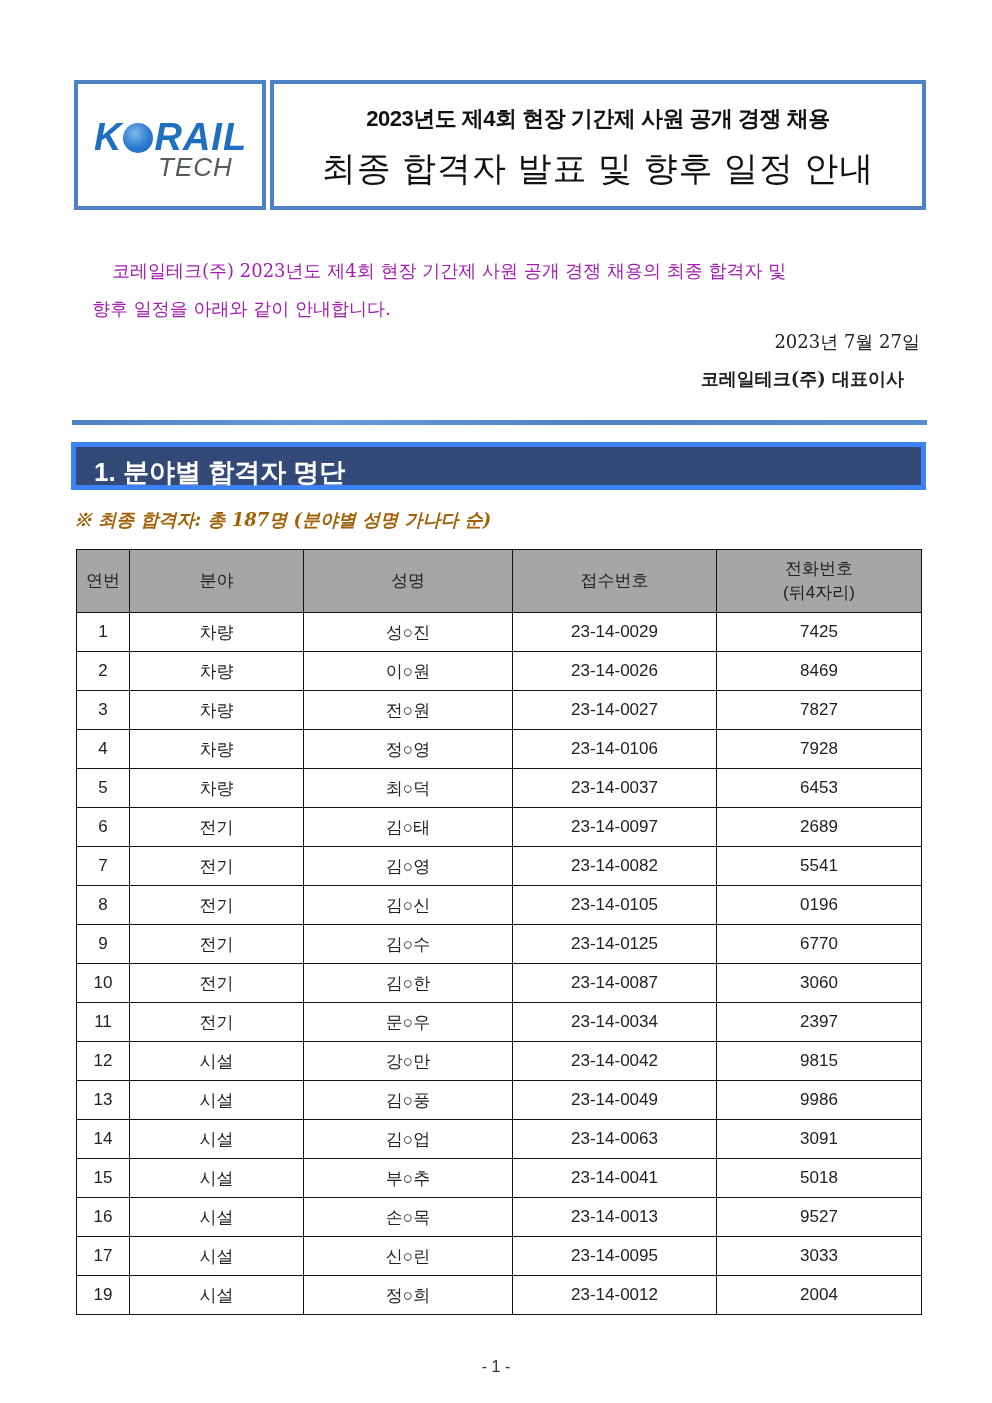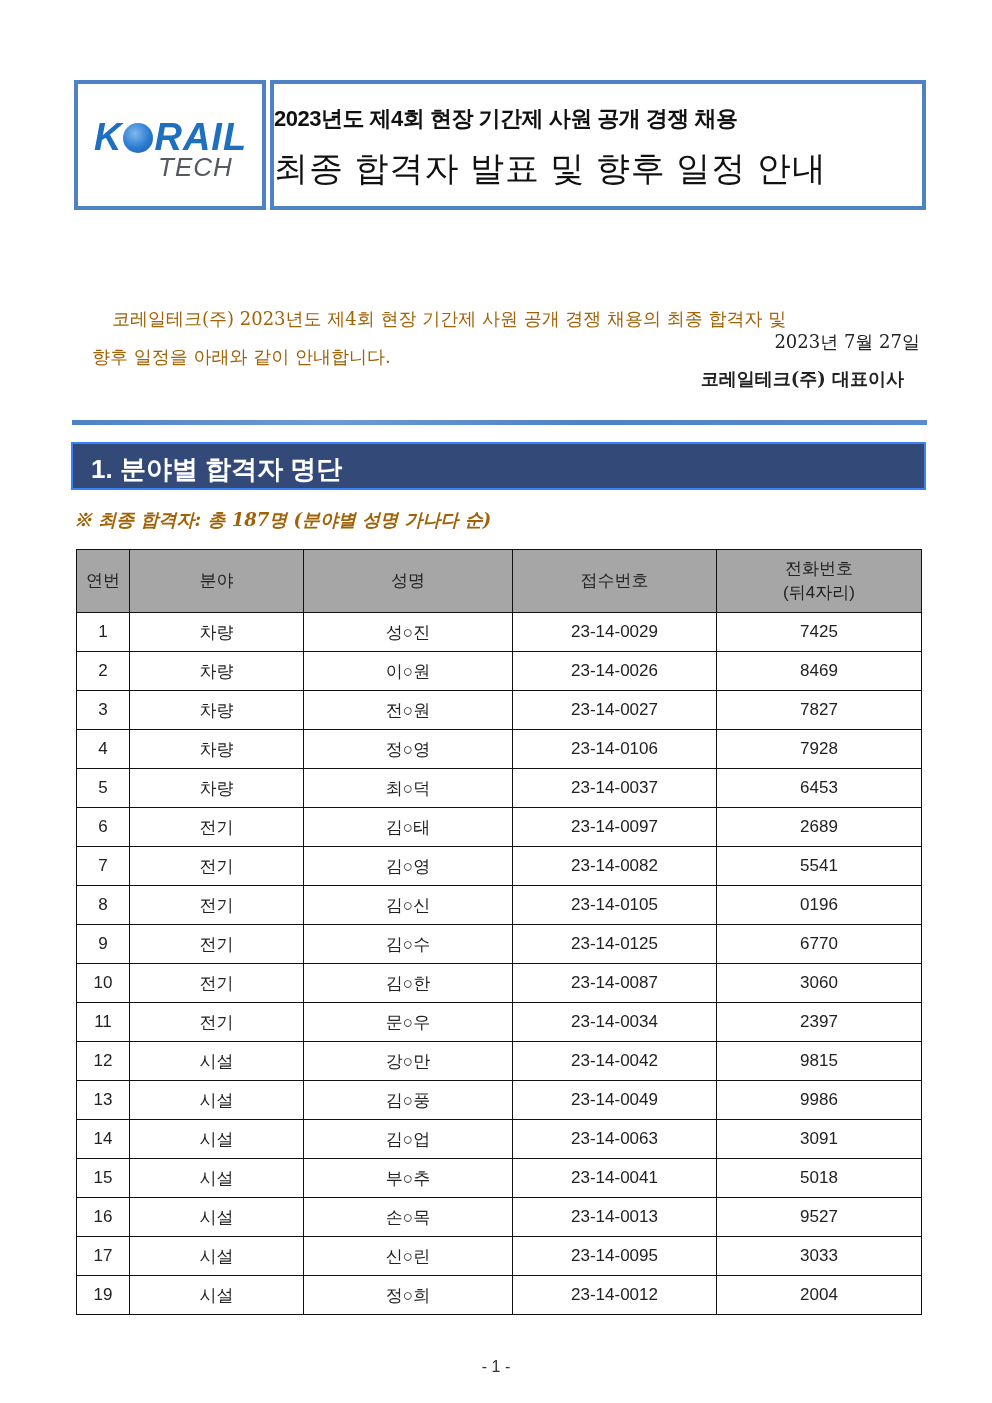--- a/index.html
+++ b/index.html
@@ -19,48 +19,47 @@
     display: inline-block; width: 30px; height: 30px; border-radius: 50%;
     background: radial-gradient(circle at 40% 35%, #7fb8ee 0%, #2a7bd0 55%, #1a5da8 100%);
     vertical-align: -3px; margin: 0 1px;
   }
   .logo-tech {
     position: absolute; left: 80px; top: 68px; font-family: "Liberation Sans", sans-serif;
     font-weight: normal; font-style: italic; font-size: 26px; color: #555a60; letter-spacing: 1px;
   }
   .title-box {
     position: absolute; left: 270px; top: 80px; width: 648px; height: 122px;
-    border: 4px solid #4f82c4; 
+    border: 4px solid #4f82c4; text-align: center;
   }
   .title-line1 {
     position: absolute; left: 0; right: 0; top: 20px; font-size: 22px; font-weight: bold;
     letter-spacing: -0.5px;
   }
   .title-line2 {
     position: absolute; left: 0; right: 0; top: 62px; font-size: 34px; font-weight: normal;
     letter-spacing: 1px;
   }
 
   .intro {
     position: absolute; left: 92px; top: 252px; width: 800px; font-size: 18px; line-height: 38px;
-    color: #a16207;
-    margin-top: 48px;
+    color: #a21caf;
   }
   .intro p { margin: 0; }
   .intro .indent { text-indent: 20px; }
   .date { position: absolute; right: 72px; top: 330px; font-size: 18px; color: #222; }
   .signer { position: absolute; right: 88px; top: 367px; font-size: 18px; font-weight: bold; color: #222; }
 
   .rule {
     position: absolute; left: 72px; top: 420px; width: 855px; height: 5px;
     background: linear-gradient(to right, #4f82c4, #6b9ad6 30%, #4f82c4 60%, #5a8bcc);
   }
   .section-bar {
     position: absolute; left: 71px; top: 442px; width: 855px; height: 48px;
-    background: #334a78; border: 2px solid #3b82f6; box-sizing: border-box;
+    background: #334a78; border: 5px solid #3b82f6; box-sizing: border-box;
   }
   .section-title {
     position: absolute; left: 18px; top: 8px; color: #ffffff; font-size: 26px; font-weight: bold;
   }
   .note { position: absolute; left: 74px; top: 508px; font-size: 18px; font-weight: bold; color: #a16207; font-style: italic; }
 
   table.roster {
     position: absolute; left: 76px; top: 549px; width: 845px;
     border-collapse: collapse; font-size: 17px; table-layout: fixed;
   }

